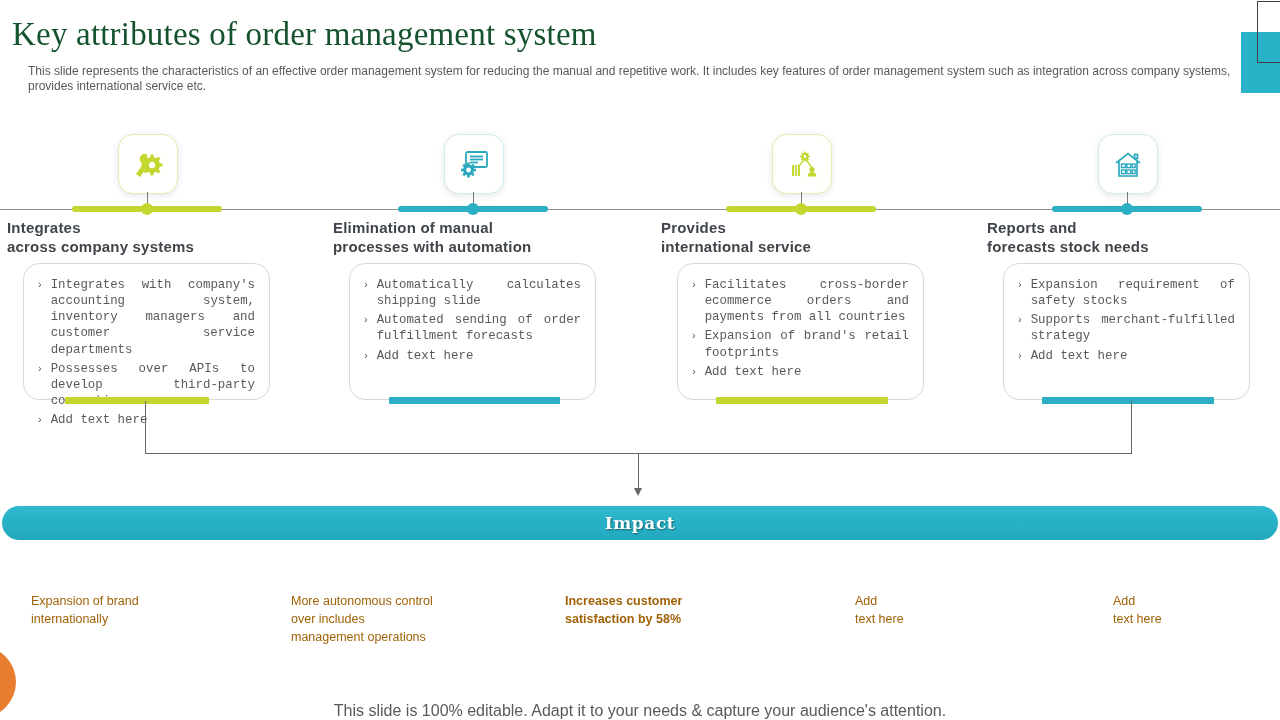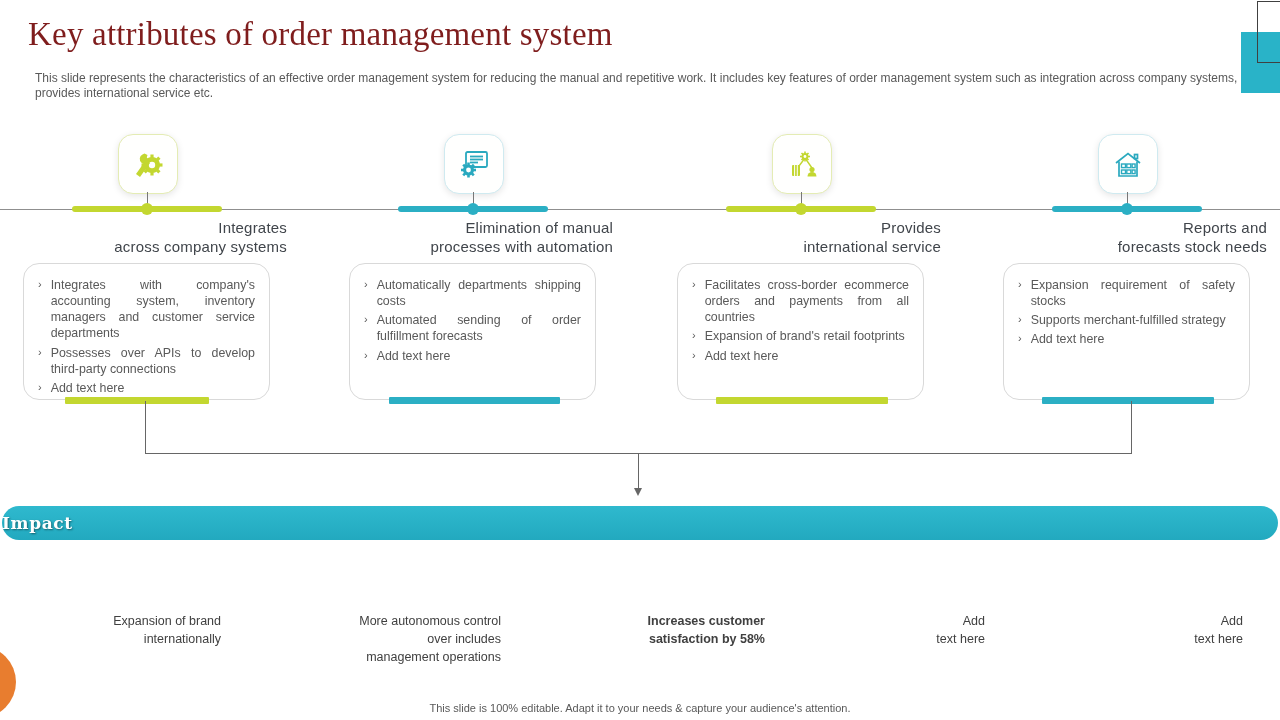--- a/index.html
+++ b/index.html
@@ -1,23 +1,23 @@
 <!DOCTYPE html>
 <html><head>
 <meta charset="utf-8">
 <style>
   html,body{margin:0;padding:0;}
   body{width:1280px;height:720px;background:#ffffff;overflow:hidden;position:relative;
        font-family:"Liberation Sans",sans-serif;}
   .abs{position:absolute;}
 
   
-  .title{left:28px;top:16px;font-family:"Liberation Serif",serif;font-weight:400;
-         font-size:33px;color:#7f1d1d;letter-spacing:0.2px;margin:0;text-align:right;}
-  .subtitle{left:28px;top:64px;width:1212px;font-size:12px;line-height:1.25;color:#595959;margin:7px;}
+  .title{left:12px;top:16px;font-family:"Liberation Serif",serif;font-weight:400;
+         font-size:33px;color:#14532d;letter-spacing:0.2px;margin:0;text-align:right;}
+  .subtitle{left:28px;top:64px;width:1212px;font-size:12px;line-height:1.25;color:#595959;margin:0;}
 
   
   .deco-teal{left:1241px;top:32px;width:60px;height:61px;background:#29b3c8;}
   .deco-outline{left:1257px;top:1px;width:60px;height:60px;border:1.5px solid #404040;background:transparent;}
 
   
   .c0{--cx:147px;} .c1{--cx:473px;} .c2{--cx:801px;} .c3{--cx:1127px;}
 
   .rule{left:0;top:209px;width:1280px;height:1px;background:#8f8f8f;}
 
@@ -25,59 +25,59 @@
             border-radius:15px;display:flex;align-items:center;justify-content:center;
             box-shadow:0 2px 7px rgba(0,0,0,0.10);}
   .icon-box.lime{border:1px solid #e4ecb4;}
   .icon-box.teal{border:1px solid #cfeaf0;}
 
   .stub{left:var(--cx);top:192px;width:1px;height:16px;background:#777;}
   .seg{left:calc(var(--cx) - 75px);top:206px;width:150px;height:6px;border-radius:3px;}
   .dot{left:calc(var(--cx) - 6px);top:203px;width:12px;height:12px;border-radius:50%;}
   .lime-bg{background:#c3d730;} .teal-bg{background:#2bafc4;}
 
-  .col-heading{left:calc(var(--cx) - 140px);top:218px;width:280px;text-align:right;
-               font-weight:normal;font-size:15px;line-height:1.27;color:#40454b;
+  .col-heading{left:calc(var(--cx) - 140px);top:218px;width:280px;text-align:left;
+               font-weight:bold;font-size:15px;line-height:1.27;color:#40454b;
                white-space:pre-line;letter-spacing:0.2px;}
 
   .card{left:calc(var(--cx) - 124px);top:263px;width:247px;height:137px;background:#fff;
         border:1px solid #d9d9d9;border-radius:16px;box-sizing:border-box;padding:13px 14px;}
   .card ul{list-style:none;margin:0;padding:0;}
   .card li{display:flex;gap:9px;font-size:12.4px;line-height:1.3;color:#595959;margin-bottom:3px;}
   .card li .marker{flex:0 0 auto;font-size:11px;color:#595959;}
-  .card li .btxt{flex:1 1 auto;text-align:justify;}
+  .card li .btxt{flex:1 1 auto;text-align:justify;font-family:Liberation Mono, monospace;}
 
   .underline{top:397px;height:7px;border-radius:1px;}
   .u0{left:65px;width:144px;} .u1{left:389px;width:171px;}
   .u2{left:716px;width:172px;} .u3{left:1042px;width:172px;}
 
   
   .conn{background:#666;}
   .v-left{left:145px;top:401px;width:1px;height:52px;}
   .v-right{left:1131px;top:401px;width:1px;height:52px;}
   .h-join{left:145px;top:453px;width:987px;height:1px;}
   .v-center{left:638px;top:453px;width:1px;height:35px;}
   .arrow-down{left:634px;top:488px;width:0;height:0;border-left:4.5px solid transparent;
               border-right:4.5px solid transparent;border-top:8px solid #666;}
 
   
   .impact-bar{left:2px;top:506px;width:1276px;height:34px;border-radius:17px;
-              background:linear-gradient(#2fb9ce,#22a9bf);display:flex;align-items:center;}
+              background:linear-gradient(#2fb9ce,#22a9bf);display:flex;align-items:center;justify-content:center;}
   .impact-label{font-family:"DejaVu Serif",serif;font-weight:bold;font-size:17px;color:#ffffff;
                 letter-spacing:0.6px;text-shadow:1px 1px 2px rgba(0,0,0,0.45);}
 
   
-  .b-item{top:612px;transform:translateX(-50%);text-align:right;font-size:12.5px;
-          line-height:1.44;color:#404040;white-space:pre-line;}
+  .b-item{top:592px;transform:translateX(-50%);text-align:left;font-size:12.5px;
+          line-height:1.44;color:#a16207;white-space:pre-line;}
   .b0{left:126px;width:190px;} .b1{left:396px;width:210px;} .b2{left:665px;width:200px;font-weight:bold;}
   .b3{left:920px;width:130px;} .b4{left:1178px;width:130px;}
 
   .orange-circle{left:-56px;top:646px;width:72px;height:72px;border-radius:50%;background:#e87d2f;}
 
-  .footer{left:0;top:702px;width:1280px;text-align:center;font-size:11px;color:#595959;}
+  .footer{left:0;top:702px;width:1280px;text-align:center;font-size:16px;color:#595959;}
 
   svg{display:block;}
 </style>
 </head>
 <body>
 
 <h1 class="abs title">Key attributes of order management system</h1>
 <p class="abs subtitle">This slide represents the characteristics of an effective order management system for reducing the manual and repetitive work. It includes key features of order management system such as integration across company systems, provides international service etc.</p>
 
 <div class="abs deco-teal"></div>
@@ -146,21 +146,21 @@
 </div>
 <div class="abs stub c1"></div>
 <div class="abs seg c1 teal-bg"></div>
 <div class="abs dot c1 teal-bg"></div>
 <div class="abs col-heading c1">Elimination of manual
 processes with automation</div>
 <div class="abs card c1">
   <ul>
     <li>
         <span class="marker">›</span>
-        <span class="btxt">Automatically departments shipping costs</span>
+        <span class="btxt">Automatically calculates shipping slide</span>
       </li>
     <li>
         <span class="marker">›</span>
         <span class="btxt">Automated sending of order fulfillment forecasts</span>
       </li>
     <li>
         <span class="marker">›</span>
         <span class="btxt">Add text here</span>
       </li>
   </ul>

